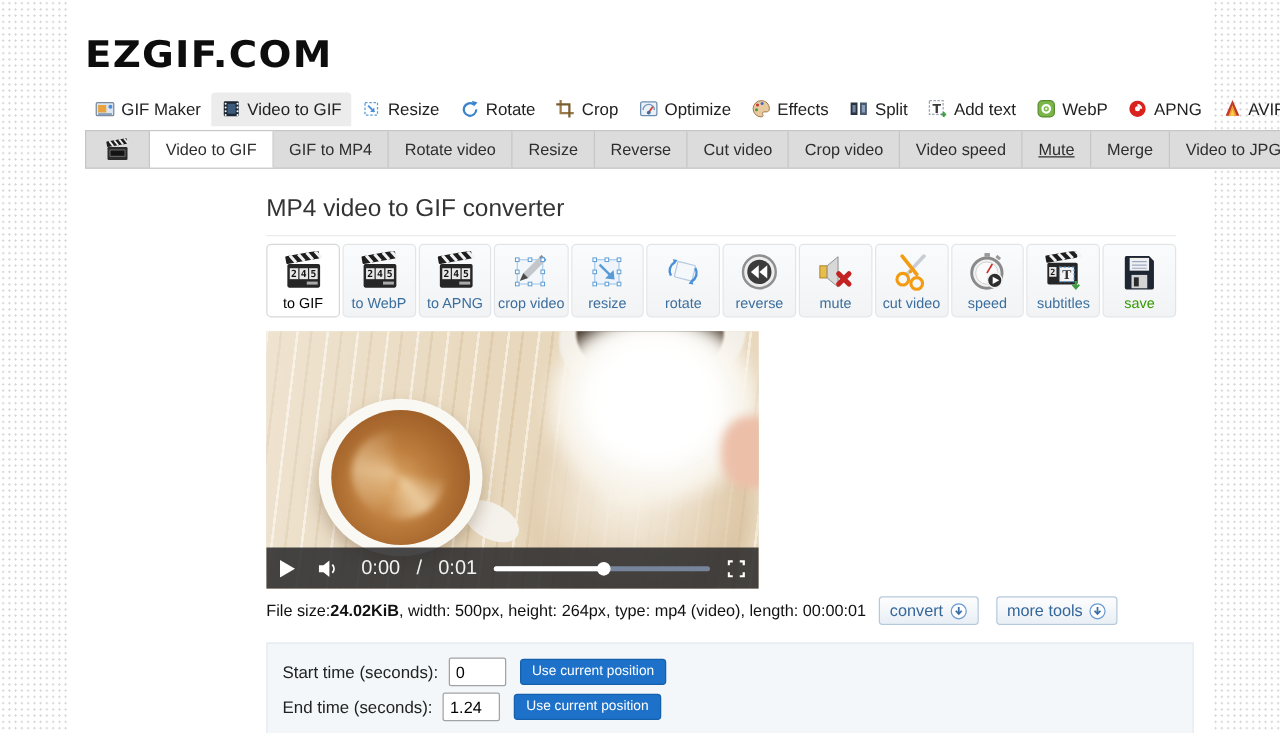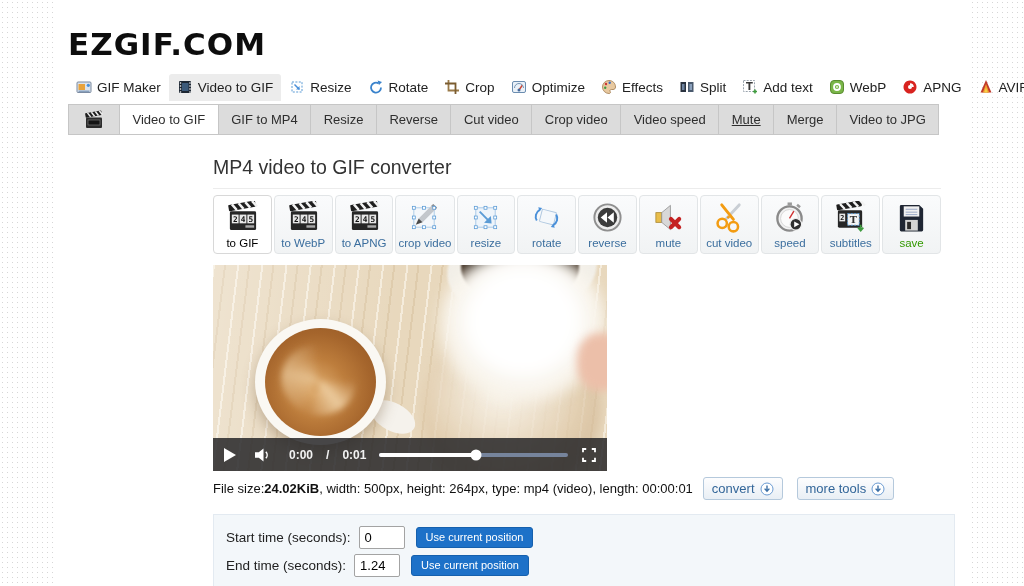--- a/index.html
+++ b/index.html
@@ -88,21 +88,21 @@
   .coffee { left:52px; top:63px; width:111px; height:108px; border-radius:50%;
     background:radial-gradient(circle at 46% 56%, #d7a162 8%, #bd7d3c 35%, #a5652c 65%, #8f5423 100%); }
   .swirl { left:68px; top:80px; width:75px; height:70px; border-radius:50%;
     background:conic-gradient(from 40deg, rgba(240,212,170,0) 0 30deg, rgba(242,214,172,.85) 80deg, rgba(240,212,170,0) 140deg, rgba(238,208,164,.7) 220deg, rgba(240,212,170,0) 300deg);
     filter:blur(3px); transform:rotate(20deg); }
   .controls {
     position:absolute; left:0; right:0; bottom:0; height:33px;
     background:rgba(36,36,38,.84); display:flex; align-items:center; padding:0 11px;
   }
   .controls .ci { display:flex; align-items:center; cursor:pointer; }
-  .time { font-size:12px; color:#f2f2f2;font-weight:bold; }
+  .time { font-size:16px; color:#f2f2f2; }
   .slider { position:relative; flex:1 1 auto; height:4px; background:#76849c; border-radius:2px; margin:0 14px 0 13px; cursor:pointer; }
   .slider .fill { position:absolute; left:0; top:0; bottom:0; background:#fff; border-radius:2px; }
   .slider .handle { position:absolute; top:50%; width:11px; height:11px; background:#fff; border-radius:50%; transform:translate(-50%,-50%); }
   
   .file-info { display:flex; align-items:center; margin-top:6px; font-size:13px; color:#111; }
   .file-info .b { font-weight:700; }
   .pillbtn {
     display:inline-flex; align-items:center; gap:5px; padding:3px 8px;
     background:linear-gradient(#fdfdfe,#e9eff5); border:1px solid #b5c9dc; border-radius:3px;
     color:#336699; font-size:13px; cursor:pointer; white-space:nowrap;
@@ -257,20 +257,23 @@
           </g>
           <rect x="2" y="7.5" width="16" height="10.5" rx="1" fill="#2b2b2b"></rect>
           <rect x="4" y="10" width="12" height="5" fill="#141414" stroke="#888" stroke-width=".6"></rect>
         </svg>
     </div>
     <div class="tab active">
         <span>Video to GIF</span>
       </div>
     <div class="tab">
         <span>GIF to MP4</span>
+      </div>
+    <div class="tab">
+        <span>Rotate video</span>
       </div>
     <div class="tab">
         <span>Resize</span>
       </div>
     <div class="tab">
         <span>Reverse</span>
       </div>
     <div class="tab">
         <span>Cut video</span>
       </div>

